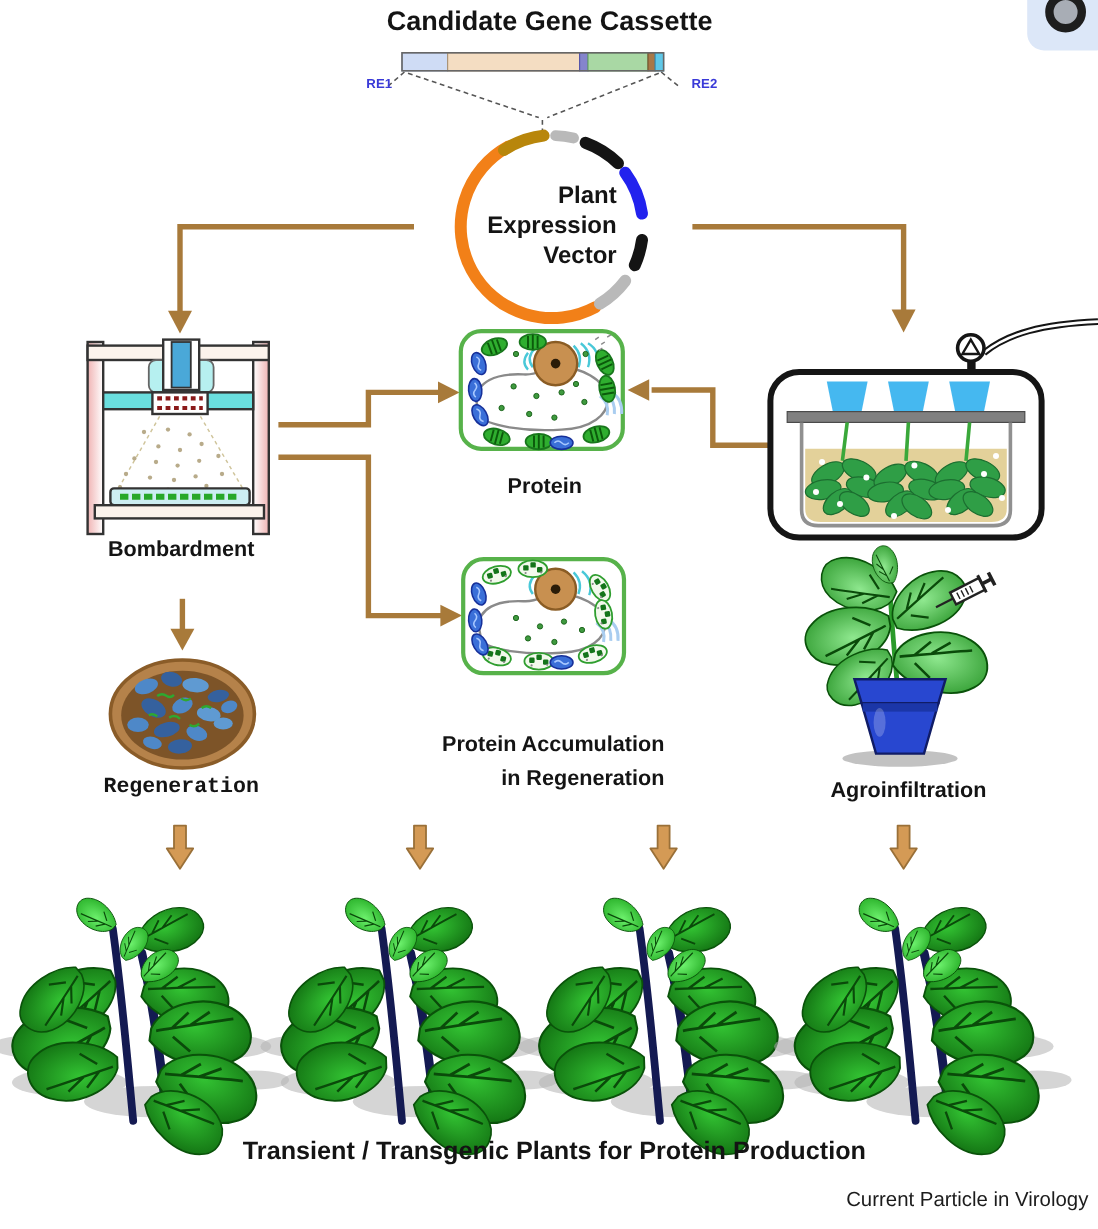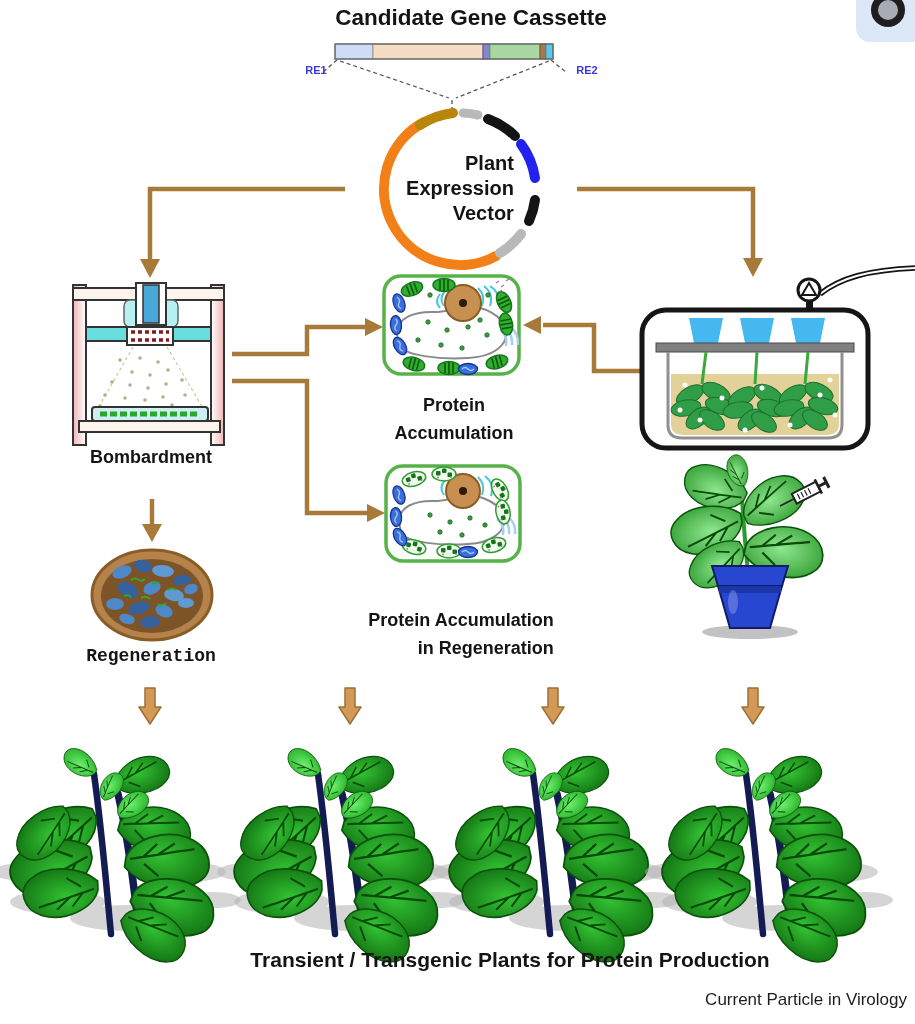--- a/index.html
+++ b/index.html
@@ -381,49 +381,49 @@
   </g>
 
   <g>
     <use href="#bigplant" transform="translate(8,722)"></use>
     <use href="#bigplant" transform="translate(232,722)"></use>
     <use href="#bigplant" transform="translate(447,722)"></use>
     <use href="#bigplant" transform="translate(660,722)"></use>
   </g>
 </svg>
 
-<div class="lbl title" style="left:458px;top:5px;margin-left:13px;">Candidate Gene Cassette</div>
+<div class="lbl title" style="left:458px;top:5px;">Candidate Gene Cassette</div>
 
 <div class="lbl re" style="left:316px;top:64px;">RE1</div>
 <div class="lbl re" style="left:587px;top:64px;">RE2</div>
 
 <div class="lbl vector" style="left:460px;top:151px;">
   <div>Plant</div>
   <div>Expression</div>
   <div>Vector</div>
 </div>
 
 <div class="lbl method" style="left:151px;top:443px;">
   <div>Bombardment</div>
 </div>
 
 <div class="lbl method" style="left:454px;top:391px;">
   <div>Protein</div>
-  <div>Accumulation</div>
 </div>
 
 <div class="lbl method" style="left:461px;top:606px;text-align:right;">
   <div>Protein Accumulation</div>
   <div>in Regeneration</div>
 </div>
 
 <div class="lbl method" style="left:151px;top:642px;font-family:Liberation Mono, monospace;">Regeneration</div>
 
-
-<div class="lbl caption" style="left:462px;top:948px;margin-left:48px;">Transient / Transgenic Plants for Protein Production</div>
+<div class="lbl method" style="left:757px;top:644px;">Agroinfiltration</div>
+
+<div class="lbl caption" style="left:462px;top:948px;">Transient / Transgenic Plants for Protein Production</div>
 
 <div class="journal">Current Particle in Virology</div>
 
 <div class="corner">
   <div class="ring"></div>
 </div>
 
 </div>
 
 </body></html>

